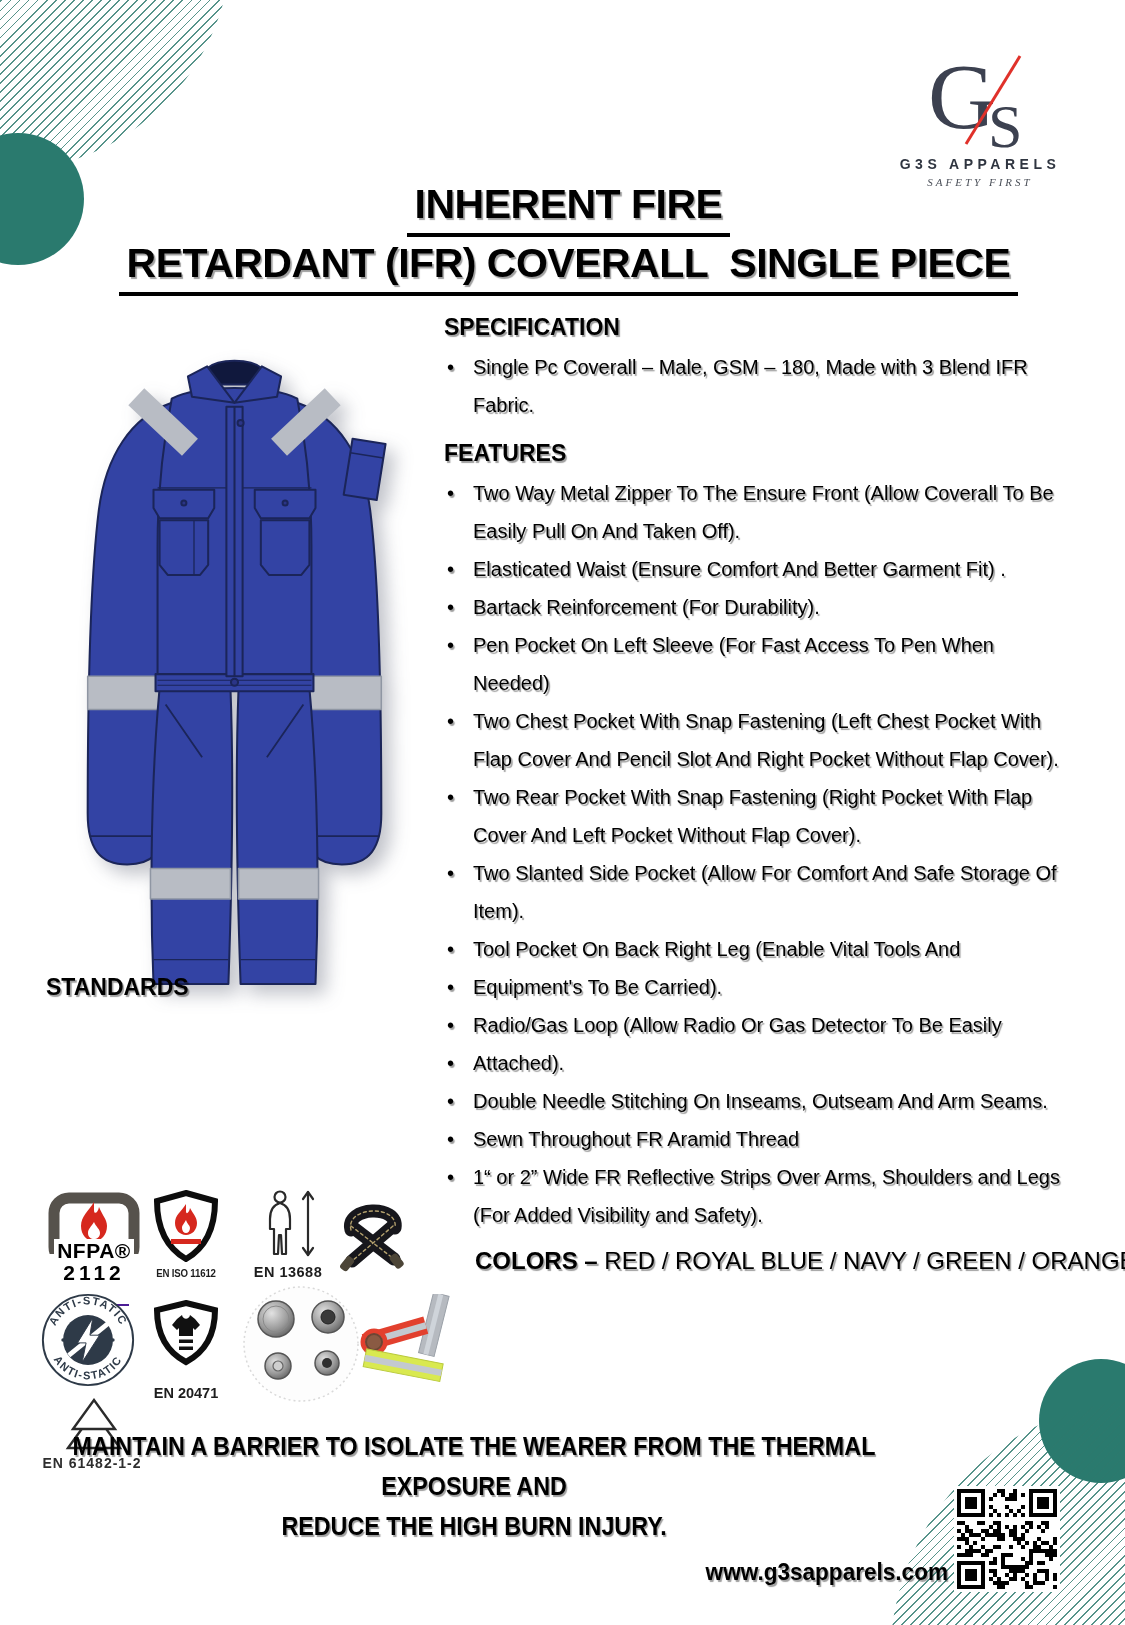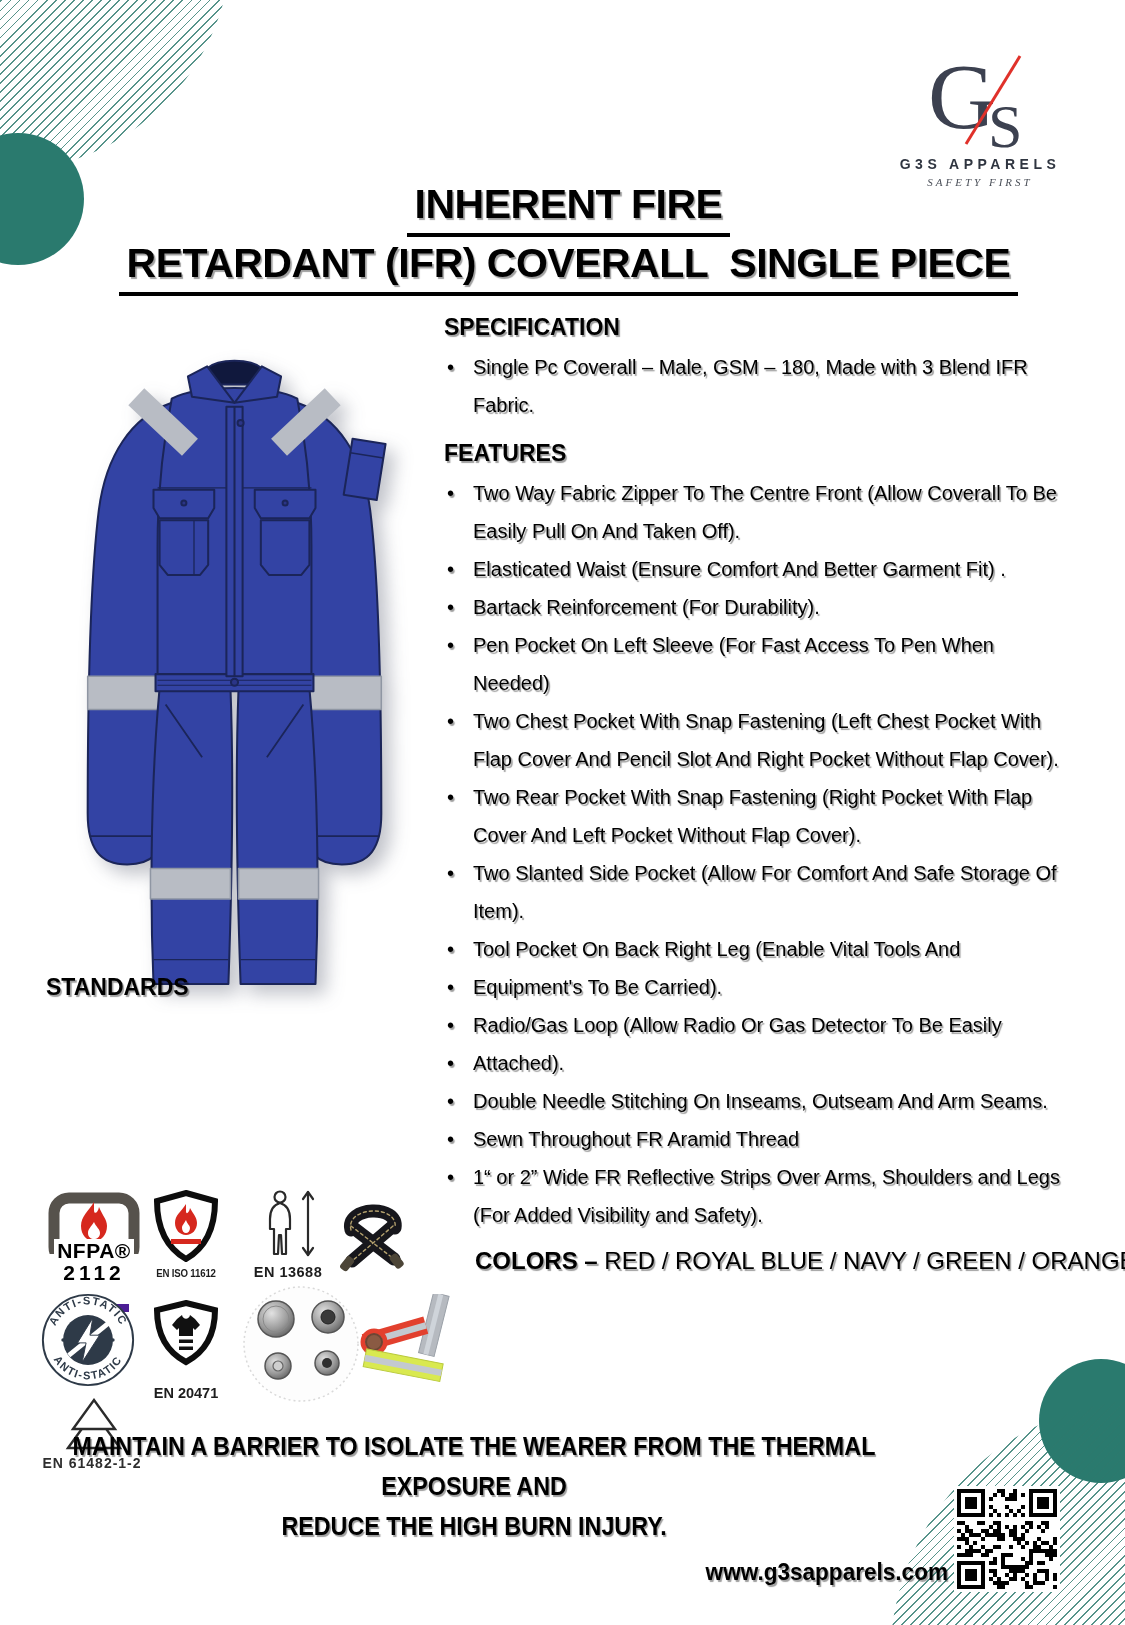--- a/index.html
+++ b/index.html
@@ -48,21 +48,21 @@
   .standards{position:absolute;left:46px;top:974px;width:368px;z-index:1;}
   .std-list{list-style:none;margin-top:6px;font-size:19.5px;line-height:30px;}
   .std-list li{position:relative;padding-left:47px;}
   .std-list li::before{content:"\2022";position:absolute;left:14px;}
   
   .cert{position:absolute;z-index:1;text-align:center;}
   .cert-label{font-weight:700;color:#1d1d1d;}
   .nfpa{left:46px;top:1192px;width:96px;}
   .nfpa-name{font-size:21px;font-weight:800;letter-spacing:.5px;margin-top:-17px;line-height:20px;}
   .nfpa-name span{background:#fff;padding:0 3px;}
-  .nfpa-num{font-size:21px;font-weight:800;letter-spacing:4px;border-bottom:8px solid #4c1d95;display:inline-block;padding:0 4px 19px;line-height:24px;}
+  .nfpa-num{font-size:21px;font-weight:800;letter-spacing:4px;border-bottom:2px solid #4c1d95;display:inline-block;padding:0 4px 19px;line-height:24px;}
   .c11612{left:151px;top:1190px;width:70px;}
   .c11612 .cert-label{font-size:10.5px;transform:scaleX(.92);letter-spacing:-.2px;margin-top:1px;}
   .c13688{left:246px;top:1188px;width:84px;}
   .c13688 .cert-label{font-size:14.5px;font-weight:600;letter-spacing:.5px;margin-top:0;}
   .czip{left:330px;top:1196px;width:84px;}
   .cas{left:40px;top:1292px;width:96px;}
   .c20471{left:151px;top:1300px;width:70px;}
   .c20471 .cert-label{font-size:14.5px;font-weight:800;margin-top:15px;}
   .csnaps{left:238px;top:1286px;width:126px;}
   .ctape{left:358px;top:1294px;width:96px;}
@@ -157,21 +157,21 @@
     </svg>
   </div>
 
   <div class="rcol sh">
     <div class="sec-heading">SPECIFICATION</div>
     <ul class="blist">
         <li><span>Single Pc Coverall – Male, GSM – 180, Made with 3 Blend IFR Fabric.</span></li>
       </ul>
     <div class="sec-heading features-heading">FEATURES</div>
     <ul class="blist">
-        <li><span>Two Way Fabric Zipper To The Centre Front (Allow Coverall To Be Easily Pull On And Taken Off).</span></li>
+        <li><span>Two Way Metal Zipper To The Ensure Front (Allow Coverall To Be Easily Pull On And Taken Off).</span></li>
         <li><span>Elasticated Waist (Ensure Comfort And Better Garment Fit) .</span></li>
         <li><span>Bartack Reinforcement (For Durability).</span></li>
         <li><span>Pen Pocket On Left Sleeve (For Fast Access To Pen When Needed)</span></li>
         <li><span>Two Chest Pocket With Snap Fastening (Left Chest Pocket With Flap Cover And Pencil Slot And Right Pocket Without Flap Cover).</span></li>
         <li><span>Two Rear Pocket With Snap Fastening (Right Pocket With Flap Cover And Left Pocket Without Flap Cover).</span></li>
         <li><span>Two Slanted Side Pocket (Allow For Comfort And Safe Storage Of Item).</span></li>
         <li><span>Tool Pocket On Back Right Leg (Enable Vital Tools And</span></li>
         <li><span>Equipment's To Be Carried).</span></li>
         <li><span>Radio/Gas Loop (Allow Radio Or Gas Detector To Be Easily</span></li>
         <li><span>Attached).</span></li>

